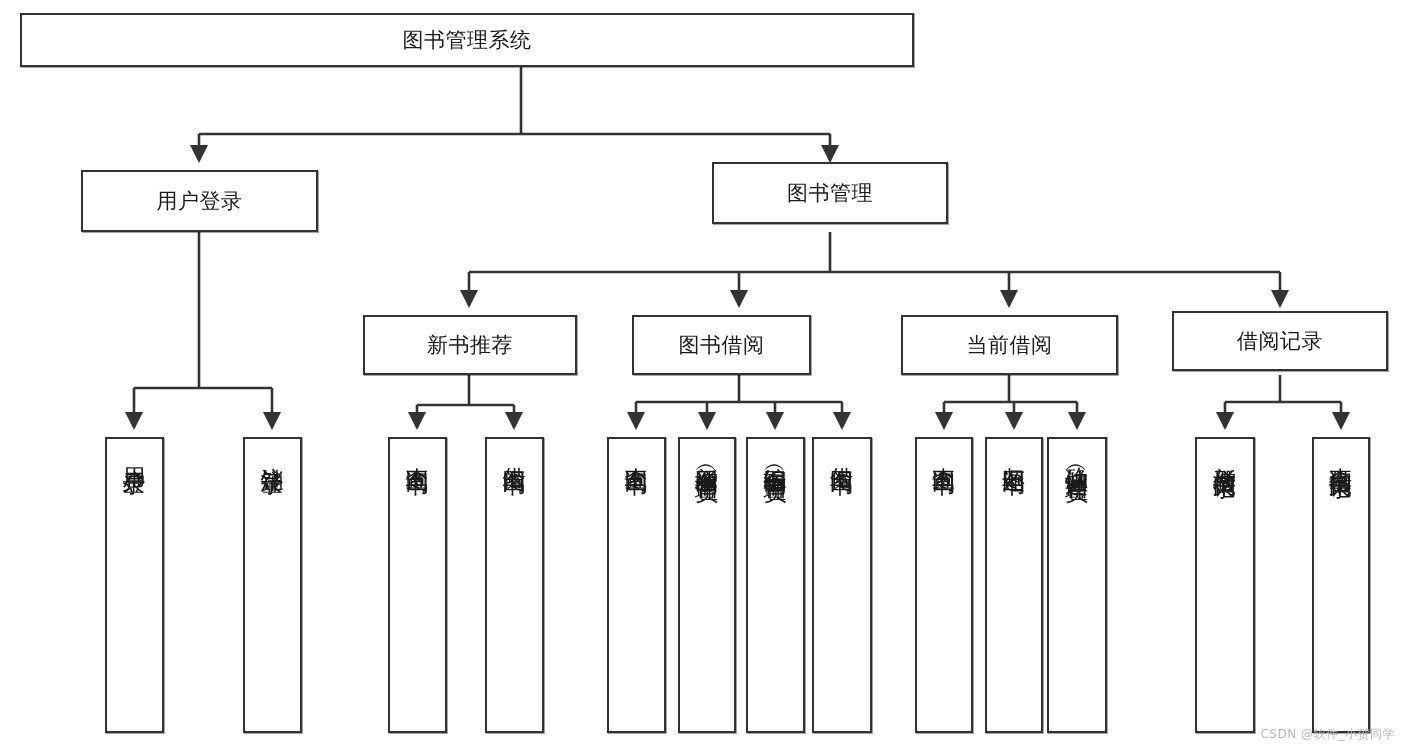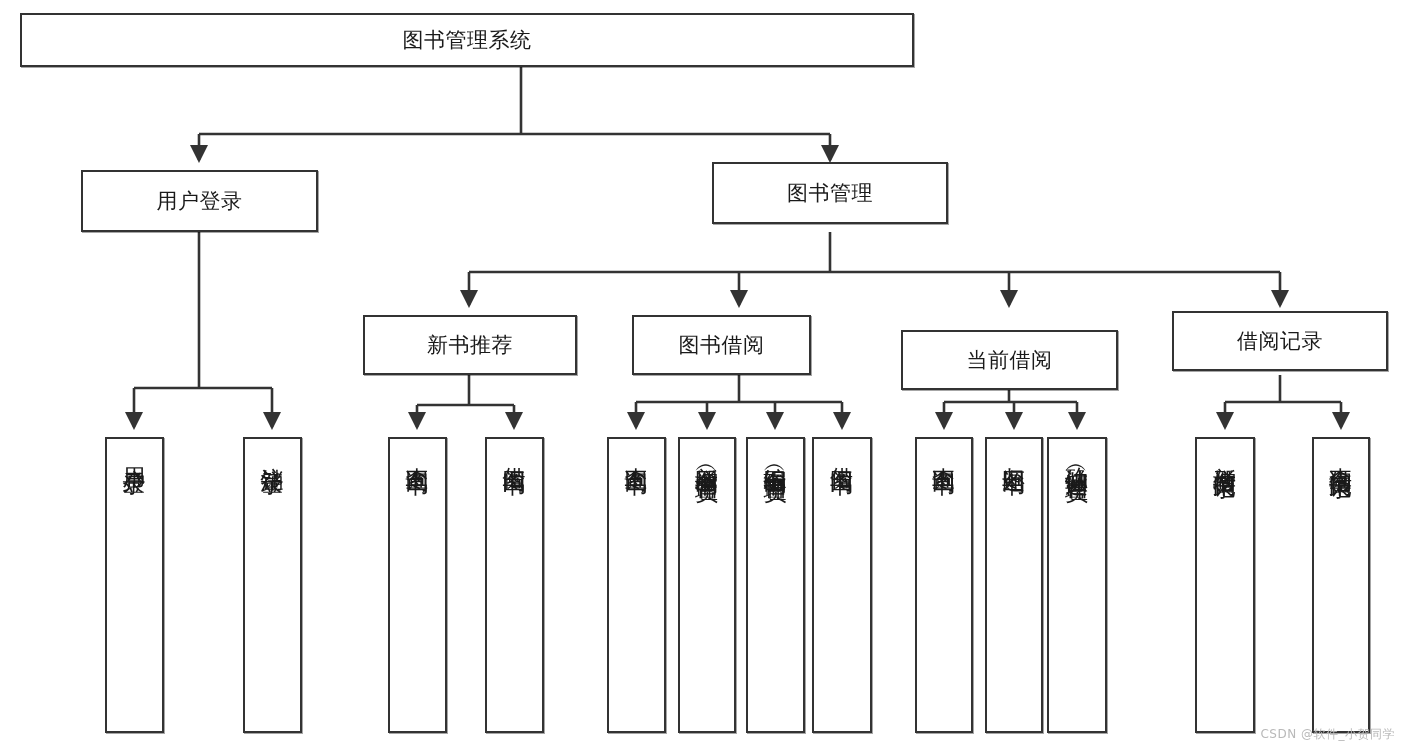--- a/index.html
+++ b/index.html
@@ -131,21 +131,21 @@
   <div class="node" style="left: 712px; top: 162px; width: 236px; height: 62px; border-color: rgb(51, 51, 51);">
     <span class="lbl" style="color: rgb(26, 26, 26);">图书管理</span>
   </div>
 
   <div class="node" style="left: 363px; top: 315px; width: 214px; height: 60px; border-color: rgb(51, 51, 51);">
     <span class="lbl" style="color: rgb(26, 26, 26);">新书推荐</span>
   </div>
   <div class="node" style="left: 632px; top: 315px; width: 179px; height: 60px; border-color: rgb(51, 51, 51);">
     <span class="lbl" style="color: rgb(26, 26, 26);">图书借阅</span>
   </div>
-  <div class="node" style="left: 901px; top: 330px; width: 217px; height: 60px; border-color: rgb(51, 51, 51);">
+  <div class="node" style="left: 901px; top: 315px; width: 217px; height: 60px; border-color: rgb(51, 51, 51);">
     <span class="lbl" style="color: rgb(26, 26, 26);">当前借阅</span>
   </div>
   <div class="node" style="left: 1172px; top: 311px; width: 216px; height: 60px; border-color: rgb(51, 51, 51);">
     <span class="lbl" style="color: rgb(26, 26, 26);">借阅记录</span>
   </div>
 
   <div class="node vert" style="left: 105px; top: 437px; width: 59px; height: 296px; border-color: rgb(51, 51, 51);">
     <span class="lbl" style="color: rgb(26, 26, 26);">用户登录</span>
   </div>
   <div class="node vert" style="left: 243px; top: 437px; width: 59px; height: 296px; border-color: rgb(51, 51, 51);">

